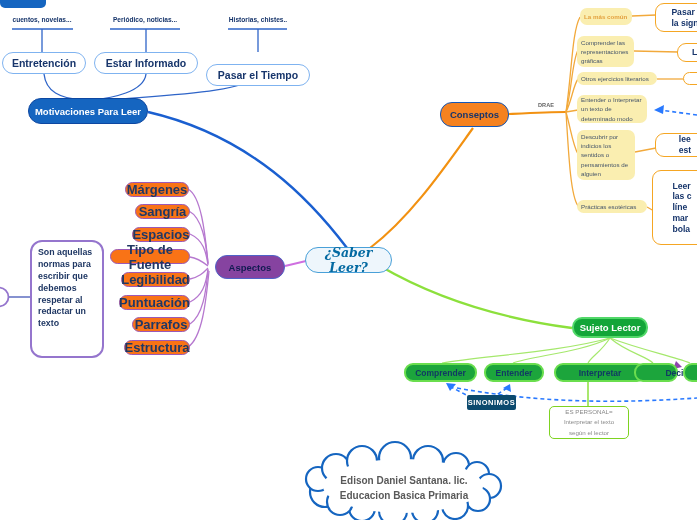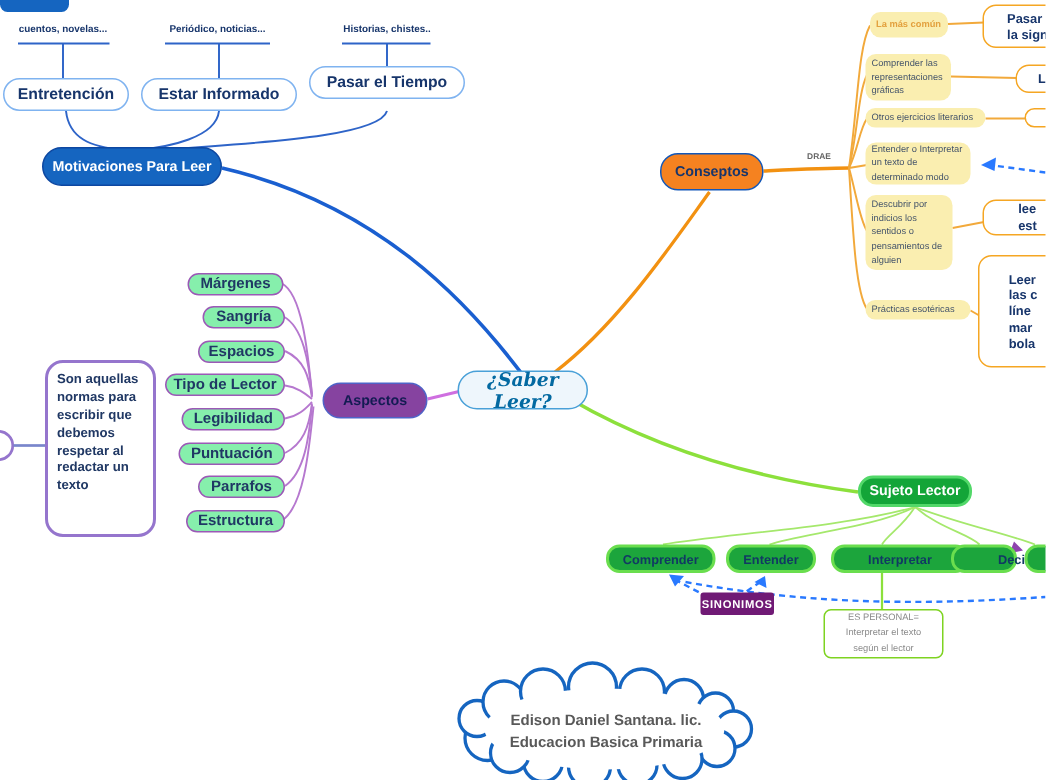--- a/index.html
+++ b/index.html
@@ -12,34 +12,34 @@
   
   .bluecap{background:#1565c0;border-radius:0 0 5px 5px;}
   
   .floatlbl{font-size:6.6px;font-weight:bold;color:#17356b;}
   
   .bpill{background:#fff;border:1.5px solid #7fb3f0;border-radius:11px;font-weight:bold;font-size:10.5px;color:#17356b;}
   
   .bmain{background:#1565c0;border:1.5px solid #0d47a1;border-radius:13px;color:#fff;font-weight:bold;font-size:9.5px;}
   
   .pdesc{background:#fff;border:2px solid #9575cd;border-radius:12px;color:#203864;font-weight:bold;font-size:8.8px;line-height:1.35;padding:5px 6px;align-items:flex-start;justify-content:flex-start;text-align:left;}
-  .ppill{background:#86efac;border:1.4px solid #9b59b6;border-radius:9px;font-weight:bold;font-size:10px;color:#203864;}
+  .ppill{background:#f97316;border:1.4px solid #9b59b6;border-radius:9px;font-weight:bold;font-size:13px;color:#203864;}
   .pmain{background:#8643a0;border:1.6px solid #4f63c8;border-radius:12px;color:#131b52;font-weight:bold;font-size:9.5px;}
   
   .center{background:#eef6fc;border:1.6px solid #49a0d8;border-radius:13px;color:#0369a1;font-family:"DejaVu Serif",serif;font-style:italic;font-weight:bold;font-size:12.5px;}
   
   .omain{background:#f58220;border:1.6px solid #1257b8;border-radius:12px;color:#17356b;font-weight:bold;font-size:9.5px;}
   .edge-lbl{font-size:5.6px;color:#666;font-weight:bold;}
   .ylw{background:#faeeb0;border-radius:7px;color:#44546a;font-size:6.2px;line-height:1.5;white-space:pre-line;padding:2px 4px;align-items:center;justify-content:flex-start;text-align:left;}
   .ylw.first{color:#e3a13e;font-weight:bold;}
   .frag{background:#fff;border:1.8px solid #f5a623;border-radius:9px;color:#17356b;font-weight:bold;font-size:8.6px;line-height:1.25;white-space:pre-line;text-align:left;padding:2px 5px;}
   
   .gmain{background:#13a538;border:2px solid #52d869;border-radius:10px;color:#fff;font-weight:bold;font-size:9.5px;}
   .gchild{background:#1ca53c;border:2px solid #6ade4e;border-radius:9px;color:#113a63;font-weight:bold;font-size:8.5px;}
-  .syn{background:#701a75;border-radius:2px;color:#fff;font-weight:bold;font-size:7.5px;letter-spacing:.5px;}
+  .syn{background:#0c4a6e;border-radius:2px;color:#fff;font-weight:bold;font-size:7.5px;letter-spacing:.5px;}
   .gnote{background:#fff;border:1.6px solid #7ed321;border-radius:5px;color:#8a8a8a;font-size:6.2px;line-height:1.7;white-space:pre-line;}
   
   .cloudtxt{font-weight:bold;font-size:10px;color:#595959;z-index:3;}
 </style>
 </head>
 <body>
 
 <svg class="wires" width="697" height="520" viewBox="0 0 697 520">
 
   <g stroke="#2e64c8" stroke-width="1.3" fill="none">
@@ -128,28 +128,28 @@
   <ellipse cx="403" cy="486" rx="80" ry="27" fill="#ffffff"></ellipse>
 </svg>
 
 <div class="node bluecap" style="left:0;top:0;width:46px;height:8px;"></div>
 
 <div class="node floatlbl" style="left:10px;top:14px;width:64px;height:11px;">cuentos, novelas...</div>
 <div class="node floatlbl" style="left:110px;top:14px;width:70px;height:11px;">Periódico, noticias...</div>
 <div class="node floatlbl" style="left:226px;top:14px;width:64px;height:11px;">Historias, chistes..</div>
 <div class="node bpill" style="left:2px;top:52px;width:84px;height:22px;">Entretención</div>
 <div class="node bpill" style="left:94px;top:52px;width:104px;height:22px;">Estar Informado</div>
-<div class="node bpill" style="left:206px;top:44px;width:104px;height:22px;">Pasar el Tiempo</div>
+<div class="node bpill" style="left:206px;top:64px;width:104px;height:22px;">Pasar el Tiempo</div>
 <div class="node bmain" style="left:28px;top:98px;width:120px;height:26px;">Motivaciones Para Leer</div>
 
 <div class="node pdesc" style="left:30px;top:240px;width:74px;height:118px;">Son aquellas normas para escribir que debemos respetar al redactar un texto</div>
 <div class="node ppill" style="left:125px;top:182px;width:64px;height:15px;">Márgenes</div>
 <div class="node ppill" style="left:135px;top:204px;width:55px;height:15px;">Sangría</div>
 <div class="node ppill" style="left:132px;top:227px;width:58px;height:15px;">Espacios</div>
-<div class="node ppill" style="left:110px;top:249px;width:80px;height:15px;">Tipo de Lector</div>
+<div class="node ppill" style="left:110px;top:249px;width:80px;height:15px;">Tipo de Fuente</div>
 <div class="node ppill" style="left:121px;top:272px;width:69px;height:15px;">Legibilidad</div>
 <div class="node ppill" style="left:119px;top:295px;width:71px;height:15px;">Puntuación</div>
 <div class="node ppill" style="left:132px;top:317px;width:58px;height:15px;">Parrafos</div>
 <div class="node ppill" style="left:124px;top:340px;width:66px;height:15px;">Estructura</div>
 <div class="node pmain" style="left:215px;top:255px;width:70px;height:24px;">Aspectos</div>
 
 <div class="node center" style="left:305px;top:247px;width:87px;height:26px;">¿Saber Leer?</div>
 
 <div class="node omain" style="left:440px;top:102px;width:69px;height:25px;">Conseptos</div>
 <div class="node edge-lbl" style="left:532px;top:100px;width:28px;height:9px;">DRAE</div>

